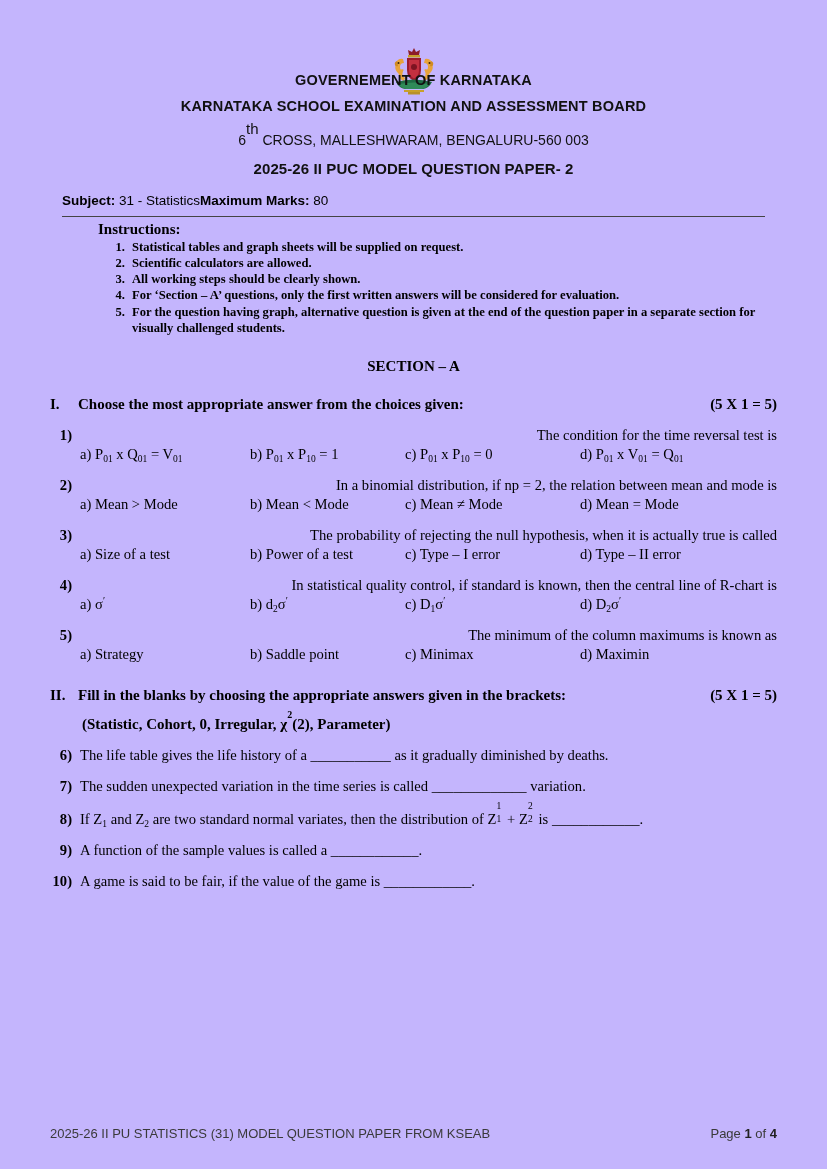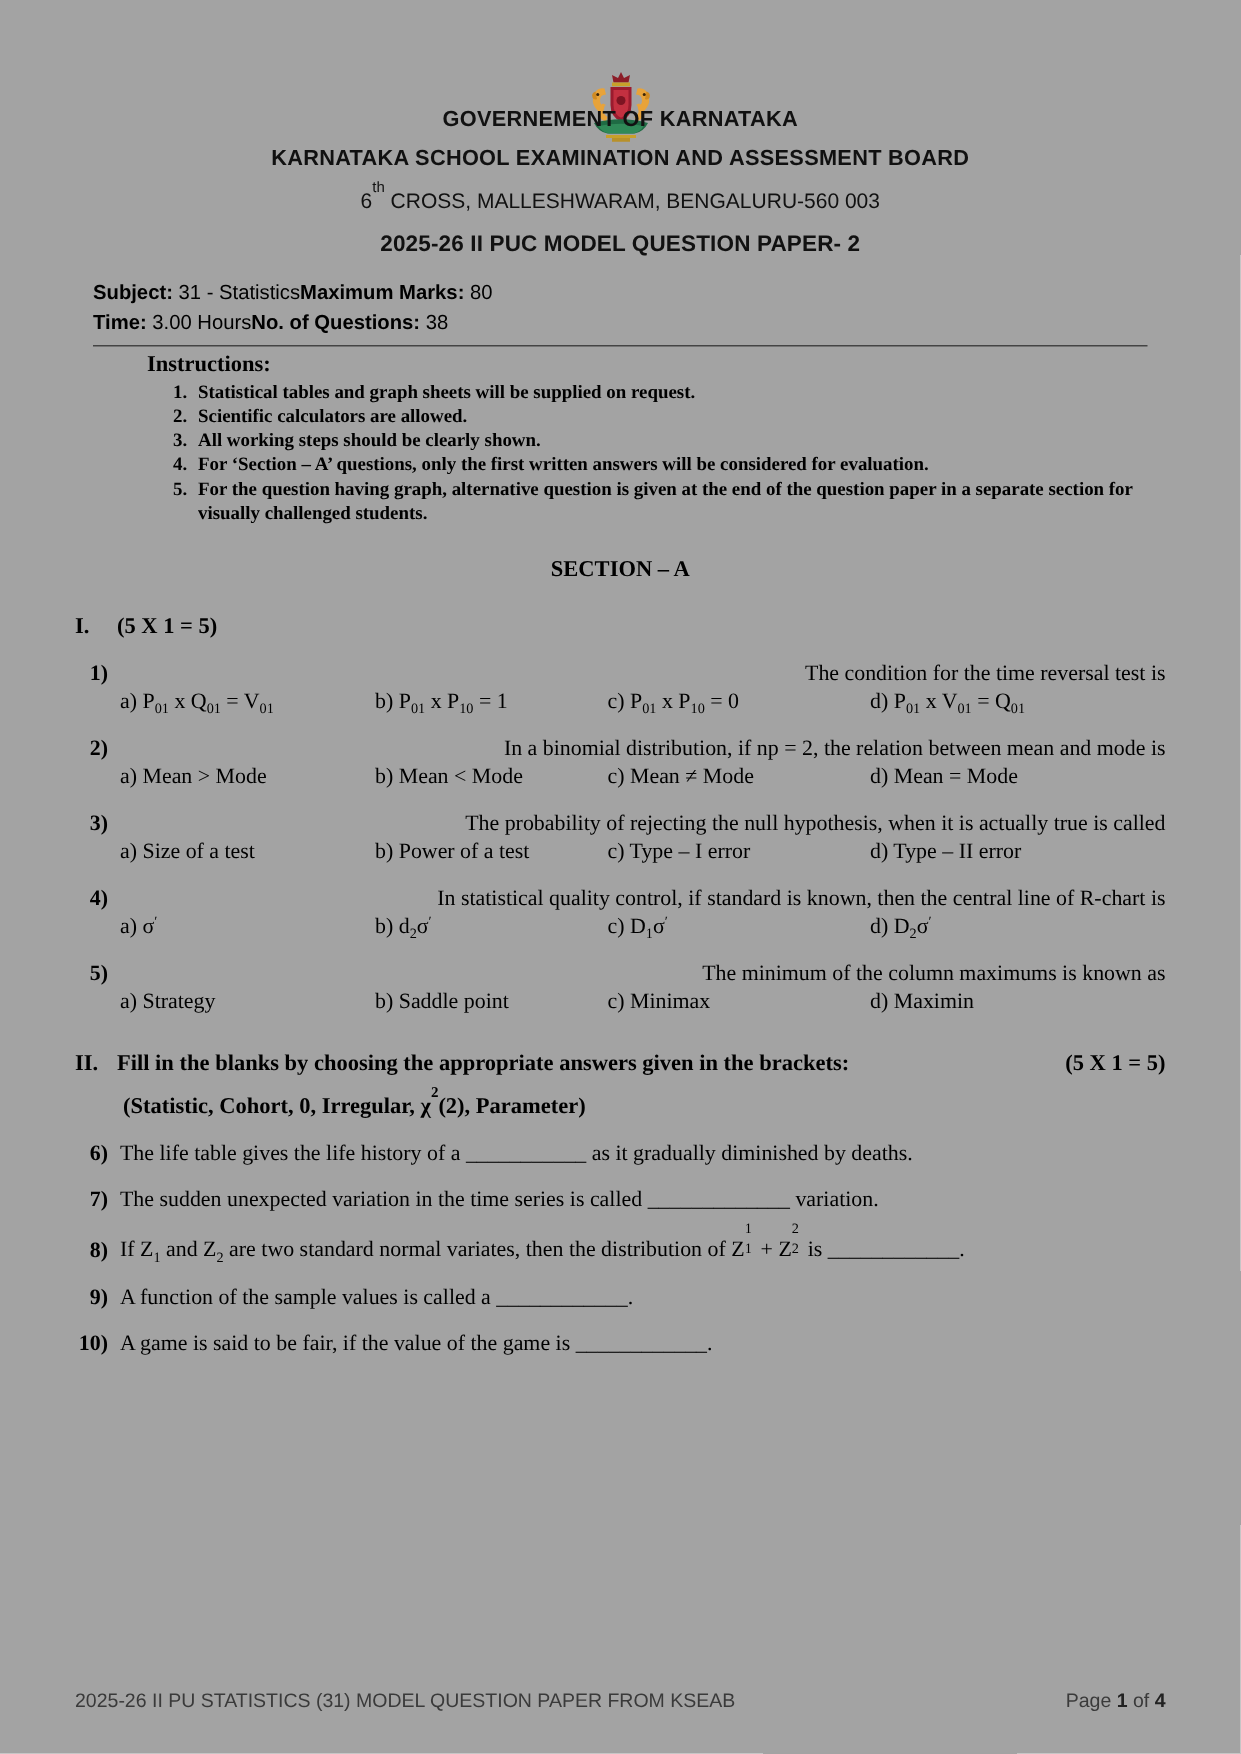--- a/index.html
+++ b/index.html
@@ -14,21 +14,21 @@
     font-family: "Liberation Serif", serif;
     color: #000000;
     overflow: hidden;
   }
 
   .page {
     position: relative;
     width: 827px;
     height: 1169px;
     box-sizing: border-box;
-    background: #a3a3a3;
+    background: #c4b5fd;
   }
 
   
   .emblem-wrap {
     width: 100%;
     text-align: center;
     padding-top: 46px;
     height: 62px;
     box-sizing: border-box;
   }
@@ -49,21 +49,21 @@
     font-weight: bold;
     font-size: 14.5px;
     letter-spacing: .2px;
     margin-top: 10px;
   }
   .hdr-line3 {
     font-weight: normal;
     font-size: 14px;
     margin-top: 11px;
   }
-  .hdr-line3 sup { font-size: 10px; vertical-align: super; }
+  .hdr-line3 sup { font-size: 15px; vertical-align: super; }
   .hdr-title {
     font-weight: bold;
     font-size: 15px;
     margin-top: 12px;
     letter-spacing: .1px;
   }
 
   
   .meta {
     margin: 14px 62px 0 62px;
@@ -236,43 +236,40 @@
 
   <div class="hdr-sans hdr-line1">GOVERNEMENT OF KARNATAKA</div>
   <div class="hdr-sans hdr-line2">KARNATAKA SCHOOL EXAMINATION AND ASSESSMENT BOARD</div>
   <div class="hdr-sans hdr-line3"><span>6</span><sup>th</sup><span> CROSS, MALLESHWARAM, BENGALURU-560 003</span></div>
   <div class="hdr-sans hdr-title">2025-26 II PUC MODEL QUESTION PAPER- 2</div>
 
   <div class="meta">
     <div class="meta-row">
       <span class="meta-left"><span class="lbl">Subject:</span><span class="val"> 31 - Statistics</span></span>
       <span class="meta-right"><span class="lbl">Maximum Marks:</span><span class="val"> 80</span></span>
-    </div>
-    <div class="meta-row">
-      <span class="meta-left"><span class="lbl">Time:</span><span class="val"> 3.00 Hours</span></span>
-      <span class="meta-right"><span class="lbl">No. of Questions:</span><span class="val"> 38</span></span>
     </div>
   </div>
   <hr class="rule">
 
   <div class="instructions">
     <div class="instr-title">Instructions:</div>
     <ol class="instr-list">
       <li>Statistical tables and graph sheets will be supplied on request.</li>
       <li>Scientific calculators are allowed.</li>
       <li>All working steps should be clearly shown.</li>
       <li>For ‘Section – A’ questions, only the first written answers will be considered for evaluation.</li>
       <li>For the question having graph, alternative question is given at the end of the question paper in a separate section for visually challenged students.</li>
     </ol>
   </div>
 
   <div class="section-title">SECTION – A</div>
 
   <div class="part">
     <span class="rom">I.</span>
+    <span class="ptext">Choose the most appropriate answer from the choices given:</span>
     <span class="marks">(5 X 1 = 5)</span>
   </div>
 
   <div class="qblock">
 
     <div class="q">
       <span class="qnum">1)</span>
       <span class="qbody">
         <span class="qtext">The condition for the time reversal test is</span>
         <span class="opts">

